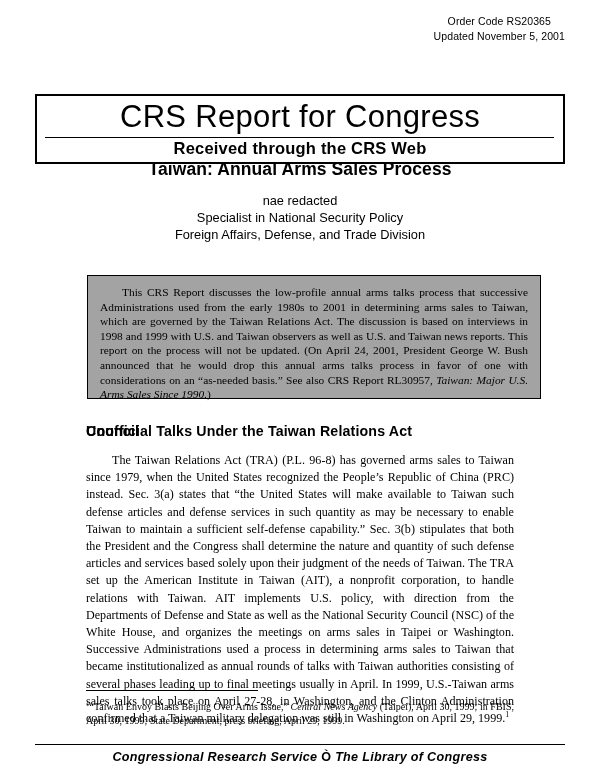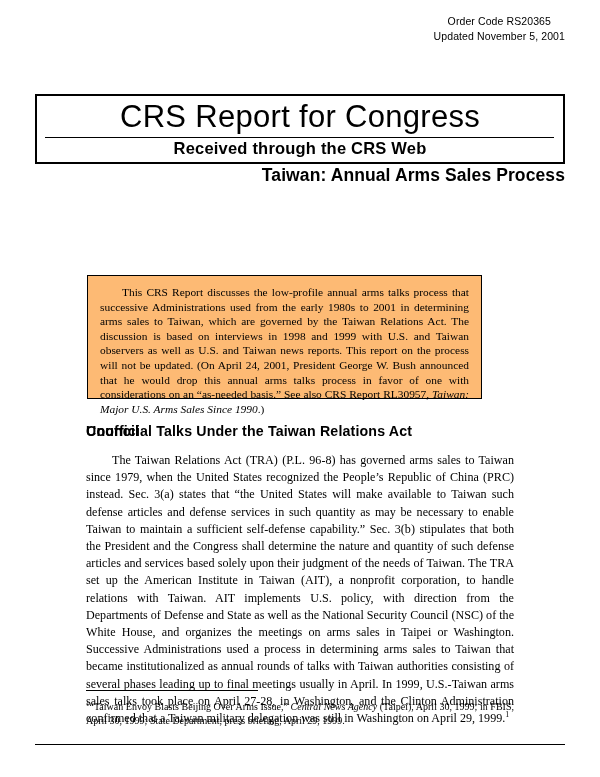--- a/index.html
+++ b/index.html
@@ -80,22 +80,22 @@
     letter-spacing: 0.2px;
     white-space: nowrap;
     z-index: 2;
   }
 
   
   .doc-title {
     position: absolute;
     left: 35px;
     width: 530px;
-    top: 164px;
-    text-align: right;
+    top: 158px;
+    text-align: center;
     font-family: "Liberation Sans", sans-serif;
     font-weight: bold;
     font-size: 17.5px;
     line-height: 22px;
     letter-spacing: 0.1px;
   }
   .byline {
     position: absolute;
     left: 35px;
     width: 530px;
@@ -113,25 +113,25 @@
     top: 248px;
     font-family: "Liberation Sans", sans-serif;
     font-weight: bold;
     font-size: 13.5px;
     letter-spacing: 0.2px;
   }
   .summary-box {
     position: absolute;
     left: 87px;
     top: 275px;
-    width: 395px;
+    width: 454px;
     height: 124px;
     border: 1.3px solid #000;
     box-sizing: border-box;
-    background: #fdba74;
+    background: #a3a3a3;
   }
   .summary-text {
     padding: 9px 12px 0 12px;
     font-family: "Liberation Serif", serif;
     font-size: 11.4px;
     line-height: 14.6px;
     text-align: justify;
     text-justify: inter-word;
     hyphens: none;
   }
@@ -234,29 +234,35 @@
   </div>
 
   <div class="banner">
     <div class="banner-rule"></div>
     <div class="banner-title">CRS Report for Congress</div>
     <div class="banner-sub">Received through the CRS Web</div>
   </div>
 
   <div class="doc-title">Taiwan: Annual Arms Sales Process</div>
 
+  <div class="byline">
+    <div>nae redacted</div>
+    <div>Specialist in National Security Policy</div>
+    <div>Foreign Affairs, Defense, and Trade Division</div>
+  </div>
 
   <div class="sect-head summary-head">Council</div>
 
   <div class="summary-box">
     <div class="summary-text"><span class="ind"></span><span>This CRS Report discusses the low-profile annual arms talks process that successive Administrations used from the early 1980s to 2001 in determining arms sales to Taiwan, which are governed by the Taiwan Relations Act.  The discussion is based on interviews in 1998 and 1999 with U.S. and Taiwan observers as well as U.S. and Taiwan news reports.  This report on the process will not be updated.  (On April 24, 2001, President George W. Bush announced that he would drop this annual arms talks process in favor of one with considerations on an “as-needed basis.”  See also CRS Report RL30957, </span><i>Taiwan: Major U.S. Arms Sales Since 1990</i><span>.)</span></div>
   </div>
 
   <div class="sect-head">Unofficial Talks Under the Taiwan Relations Act</div>
 
   <div class="body-para"><span>The Taiwan Relations Act (TRA) (P.L. 96-8) has governed arms sales to Taiwan since 1979, when the United States recognized the People’s Republic of China (PRC) instead.  Sec. 3(a) states that “the United States will make available to Taiwan such defense articles and defense services in such quantity as may be necessary to enable Taiwan to maintain a sufficient self-defense capability.”  Sec. 3(b) stipulates that both the President and the Congress shall determine the nature and quantity of such defense articles and services based solely upon their judgment of the needs of Taiwan.  The TRA set up the American Institute in Taiwan (AIT), a nonprofit corporation, to handle relations with Taiwan.  AIT implements U.S. policy, with direction from the Departments of Defense and State as well as the National Security Council (NSC) of the White House, and organizes the meetings on arms sales in Taipei or Washington.  Successive Administrations used a process in determining arms sales to Taiwan that became institutionalized as annual rounds of talks with Taiwan authorities consisting of several phases leading up to final meetings usually in April.  In 1999, U.S.-Taiwan arms sales talks took place on April 27-28, in Washington, and the Clinton Administration confirmed that a Taiwan military delegation was still in Washington on April 29, 1999.</span><sup>1</sup></div>
 
   <div class="fn-rule"></div>
   <div class="footnote"><sup>1</sup><span>“Taiwan Envoy Blasts Beijing Over Arms Issue,” </span><i>Central News Agency</i><span> (Taipei), April 30, 1999; in FBIS, April 30, 1999; State Department, press briefing, April 29, 1999.</span></div>
 
   <div class="footer-rule"></div>
+  <div class="footer-text"><span>Congressional Research Service</span>&nbsp;<span class="mark">Ò</span>&nbsp;<span>The Library of Congress</span></div>
 
 </div>
 
 </body></html>

